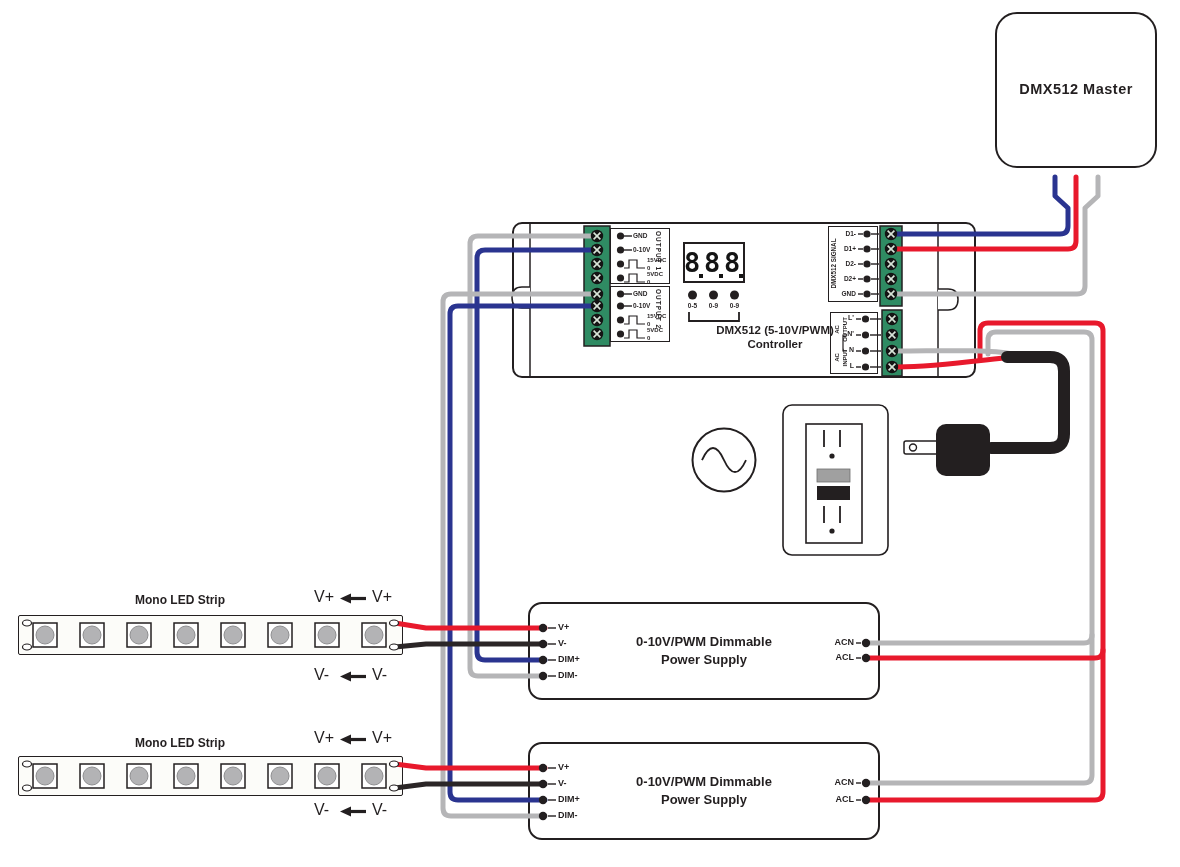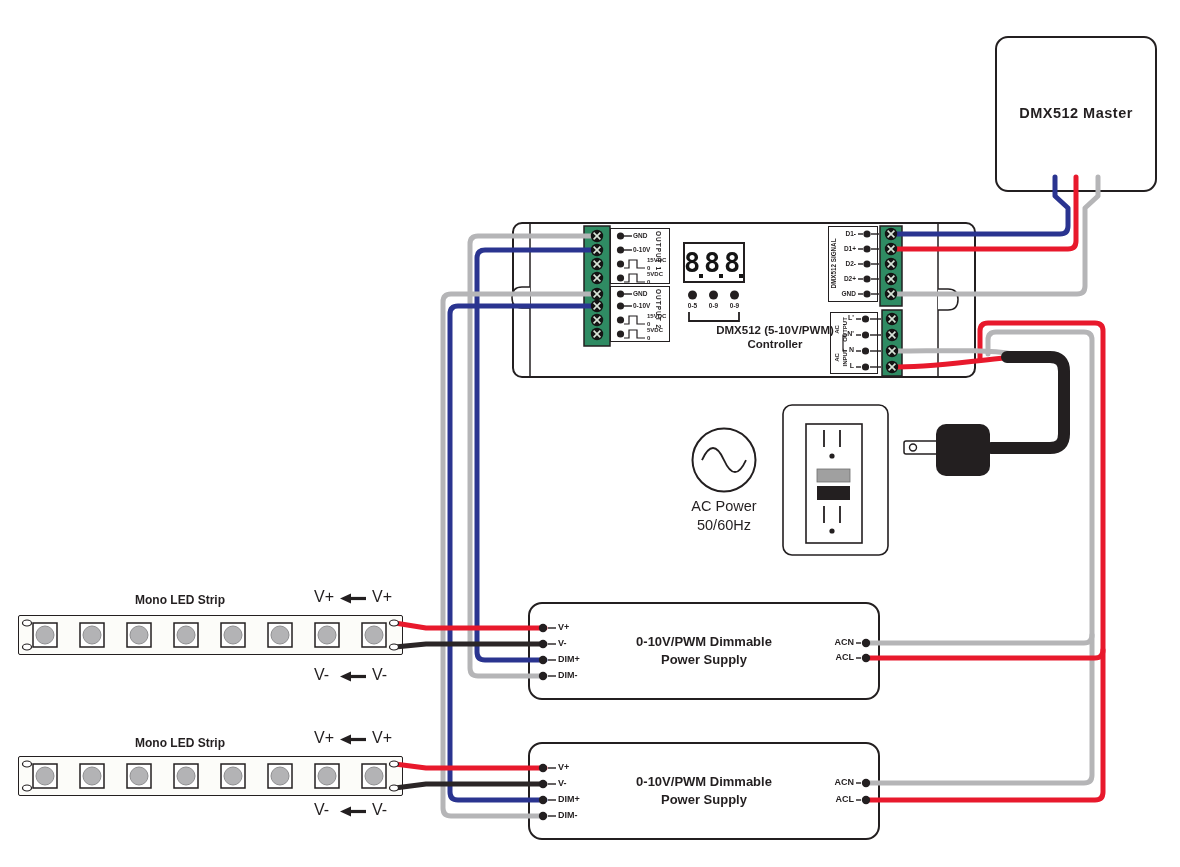--- a/index.html
+++ b/index.html
@@ -18,21 +18,21 @@
   .w2{fill:none;stroke:#231f20;stroke-width:1.4;}
   .seg{font-family:"DejaVu Sans Mono",monospace;font-weight:700;font-size:27px;color:#141414;line-height:1;}
   .seg-dot{width:4px;height:4px;background:#141414;align-self:flex-end;margin:0 1px 4px -1px;}
   .disp{display:flex;align-items:center;justify-content:center;}
 </style>
 </head>
 <body>
 
 <div id="canvas">
 
-  <div class="box ctr" style="left:995px;top:36px;width:162px;height:156px;border-width:2.5px;border-radius:13px;">
+  <div class="box ctr" style="left:995px;top:12px;width:162px;height:156px;border-width:2.5px;border-radius:22px;">
     <div class="t" style="font-size:14.5px;letter-spacing:.5px;">DMX512 Master</div>
   </div>
 
   <div class="box" style="left:512px;top:222px;width:464px;height:156px;border-radius:10px;"></div>
 
   <div class="box thin" style="left:610px;top:228px;width:60px;height:56px;"></div>
   <div class="box thin" style="left:610px;top:286px;width:60px;height:56px;"></div>
   <div class="box" style="left:683px;top:242px;width:62px;height:41px;"></div>
   <div class="box thin" style="left:828px;top:226px;width:50px;height:76px;"></div>
   <div class="box thin" style="left:830px;top:312px;width:48px;height:62px;"></div>
@@ -96,24 +96,20 @@
   </div>
   <div class="abs t rot" style="left:826px;top:349px;width:30px;height:17px;text-align:center;font-size:6px;line-height:8px;">
     <span>AC</span><br>
     <span>INPUT</span>
   </div>
   <div class="abs t" style="left:840px;top:314px;width:14px;text-align:right;font-size:7px;">L'</div>
   <div class="abs t" style="left:840px;top:330px;width:14px;text-align:right;font-size:7px;">N'</div>
   <div class="abs t" style="left:840px;top:346px;width:14px;text-align:right;font-size:7px;">N</div>
   <div class="abs t" style="left:840px;top:362px;width:14px;text-align:right;font-size:7px;">L</div>
 
-  <div class="abs tr" style="left:664px;top:497px;width:120px;text-align:center;font-size:14.5px;line-height:19px;">
-    <span>AC Power</span><br>
-    <span>50/60Hz</span>
-  </div>
 
   <div class="abs t" style="left:100px;top:594px;width:160px;text-align:center;font-size:12px;">Mono LED Strip</div>
   <div class="abs tr" style="left:314px;top:588px;font-size:16px;">V+</div>
   <div class="abs tr" style="left:372px;top:588px;font-size:16px;">V+</div>
   <div class="abs tr" style="left:314px;top:666px;font-size:16px;">V-</div>
   <div class="abs tr" style="left:372px;top:666px;font-size:16px;">V-</div>
 
   <div class="abs t" style="left:100px;top:737px;width:160px;text-align:center;font-size:12px;">Mono LED Strip</div>
   <div class="abs tr" style="left:314px;top:729px;font-size:16px;">V+</div>
   <div class="abs tr" style="left:372px;top:729px;font-size:16px;">V+</div>

